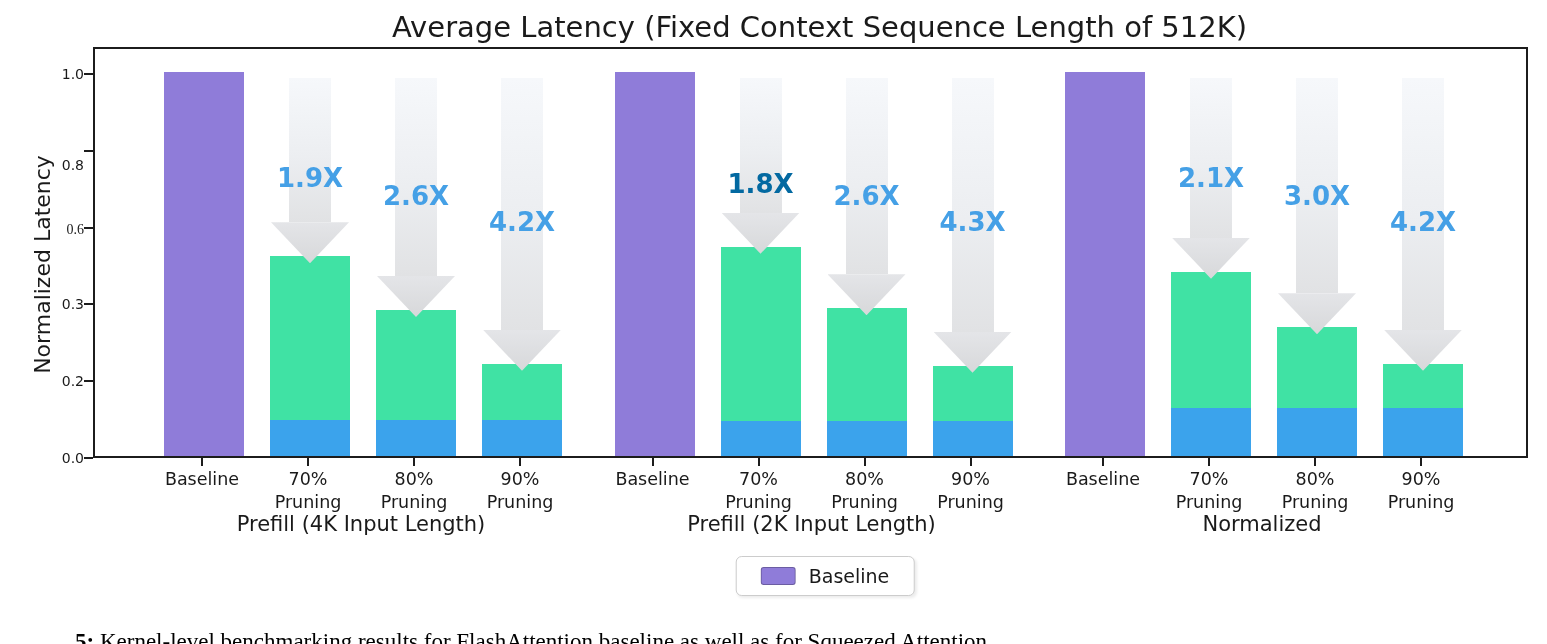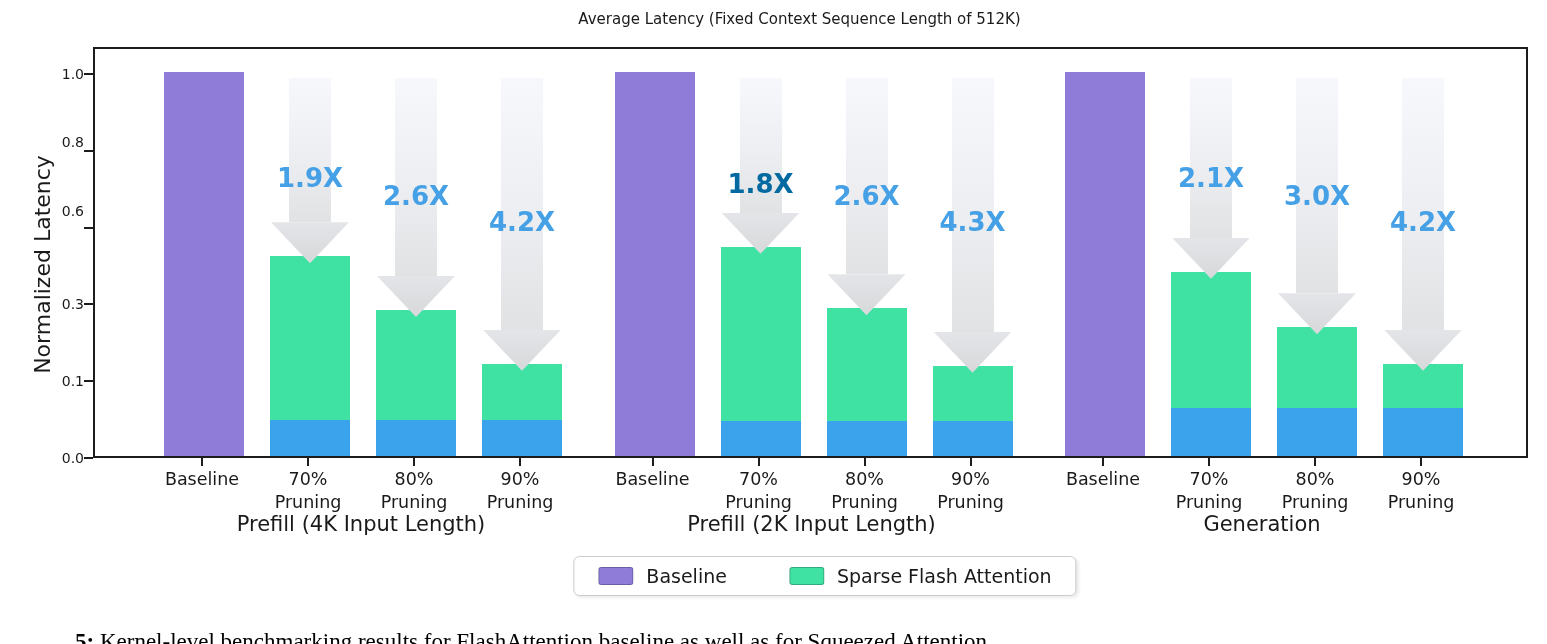--- a/index.html
+++ b/index.html
@@ -4,22 +4,22 @@
 <style>
   html,body{margin:0;padding:0;background:#ffffff;}
   .figure{
     position:relative;
     width:1547px;height:644px;
     background:#ffffff;
     overflow:hidden;
     font-family:"DejaVu Sans","Liberation Sans",sans-serif;
   }
   .chart-title{
-    position:absolute;top:10px;left:82px;width:1435px;
-    text-align:center;font-size:15px;color:#1a1a1a;
+    position:absolute;top:10px;left:102px;width:1435px;
+    text-align:center;font-size:29px;color:#1a1a1a;
   }
   .ylabel{
     position:absolute;top:252px;left:-83px;width:250px;
     text-align:center;
     transform:rotate(-90deg);
     font-size:22px;color:#1a1a1a;
   }
   .plot{
     position:absolute;left:93px;top:47px;width:1435px;height:411px;
     border:2px solid #1c1c1c;background:#ffffff;box-sizing:border-box;
@@ -148,27 +148,27 @@
         <div class="bar-seg" style="bottom: 48px; height: 44.16px; background: rgb(64, 226, 164);"></div>
       </div>
       <div class="arrow-shaft" style="left: 1307px; top: 28.92px; width: 42px; height: 251.92px; background: linear-gradient(rgb(246, 248, 251) 0%, rgb(236, 238, 241) 55%, rgb(225, 226, 228) 100%);"></div>
       <div class="arrow-head" style="left: 1289px; top: 280.84px; width: 78px; height: 41px; background: linear-gradient(rgb(228, 229, 232) 0%, rgb(215, 216, 218) 100%); clip-path: polygon(0px 0px, 100% 0px, 50% 100%);"></div>
       <div class="speedup-label" style="left: 1328px; top: 172.92px; color: rgb(69, 160, 230);">4.2X</div>
     </div>
 
   <div id="decor">
       <div class="ytick-label" style="top: 458px;">0.0</div>
       <div class="ytick-mark" style="top: 457px;"></div>
-      <div class="ytick-label" style="top: 381.2px;">0.1</div>
+      <div class="ytick-label" style="top: 381.2px;">0.2</div>
       <div class="ytick-mark" style="top: 380.2px;"></div>
       <div class="ytick-label" style="top: 304.4px;">0.3</div>
       <div class="ytick-mark" style="top: 303.4px;"></div>
-      <div class="ytick-label" style="top: 211px;">0.6</div>
+      <div class="ytick-label" style="top: 230px; font-family: Liberation Serif, serif;">0.6</div>
       <div class="ytick-mark" style="top: 226.6px;"></div>
-      <div class="ytick-label" style="top: 142px;">0.8</div>
+      <div class="ytick-label" style="top: 165px;">0.8</div>
       <div class="ytick-mark" style="top: 149.8px;"></div>
       <div class="ytick-label" style="top: 74px;">1.0</div>
       <div class="ytick-mark" style="top: 73px;"></div>
       <div class="xtick-mark" style="left: 201px;"></div>
       <div class="xtick-label" style="left: 202px;">Baseline</div>
       <div class="xtick-mark" style="left: 307px;"></div>
       <div class="xtick-label" style="left: 308px;">70%<br>Pruning</div>
       <div class="xtick-mark" style="left: 413px;"></div>
       <div class="xtick-label" style="left: 414px;">80%<br>Pruning</div>
       <div class="xtick-mark" style="left: 519px;"></div>
@@ -184,30 +184,26 @@
       <div class="xtick-label" style="left: 970.5px;">90%<br>Pruning</div>
       <div class="group-label" style="left: 811.5px;">Prefill (2K Input Length)</div>
       <div class="xtick-mark" style="left: 1102px;"></div>
       <div class="xtick-label" style="left: 1103px;">Baseline</div>
       <div class="xtick-mark" style="left: 1208px;"></div>
       <div class="xtick-label" style="left: 1209px;">70%<br>Pruning</div>
       <div class="xtick-mark" style="left: 1314px;"></div>
       <div class="xtick-label" style="left: 1315px;">80%<br>Pruning</div>
       <div class="xtick-mark" style="left: 1420px;"></div>
       <div class="xtick-label" style="left: 1421px;">90%<br>Pruning</div>
-      <div class="group-label" style="left: 1262px;">Generation</div>
+      <div class="group-label" style="left: 1262px;">Normalized</div>
     </div>
 
   <div class="legend" id="legend">
       <div class="legend-item">
         <div class="legend-swatch" style="background: rgb(143, 124, 217);"></div>
         <div class="legend-text">Baseline</div>
       </div>
-      <div class="legend-item">
-        <div class="legend-swatch" style="background: rgb(64, 226, 164);"></div>
-        <div class="legend-text">Sparse Flash Attention</div>
-      </div>
     </div>
 
   <div class="caption">
     <span class="cap-num">5:</span><span> Kernel-level benchmarking results for FlashAttention baseline as well as for Squeezed Attention</span>
   </div>
 </div>
 
 </body></html>

